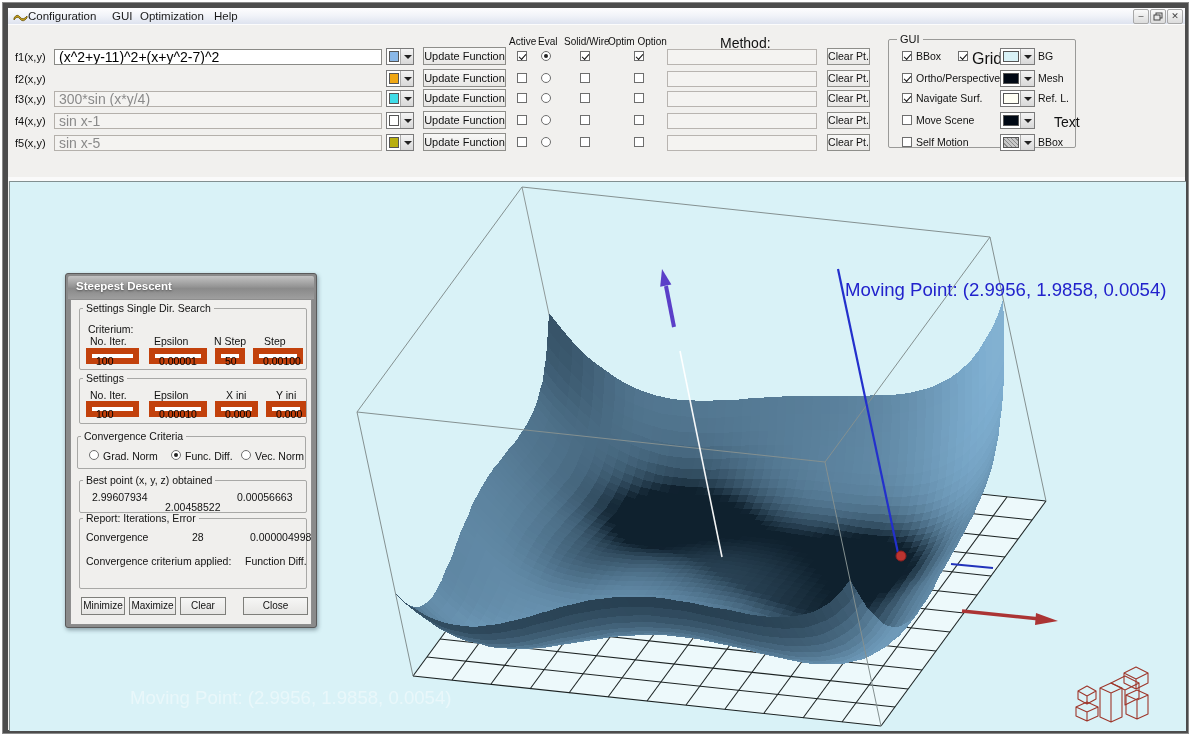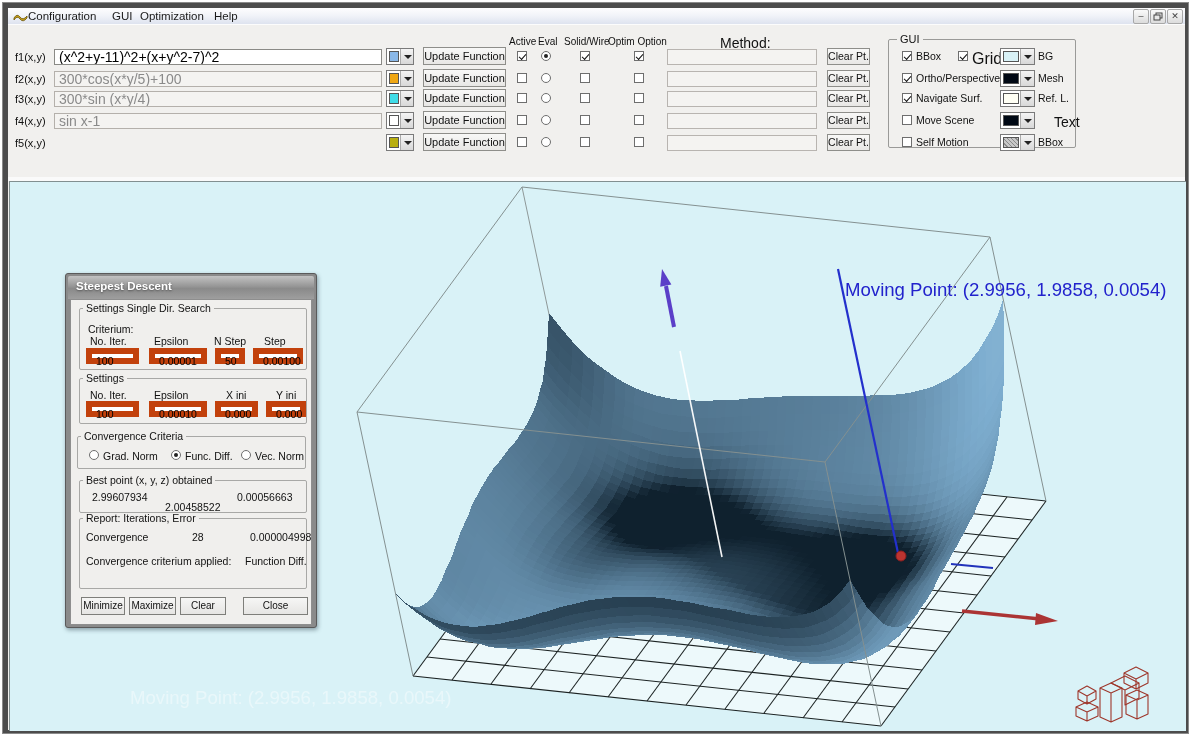--- a/index.html
+++ b/index.html
@@ -68,21 +68,20 @@
           <div class="ar"></div>
         </div>
 <div class="btn" style="left:415px;top:21px;width:83px;height:18px;line-height:16px">Update Function</div>
 <div class="cb ck" style="left:509px;top:25px"></div>
 <div class="rb ck" style="left:533px;top:25px"></div>
 <div class="cb ck" style="left:572px;top:25px"></div>
 <div class="cb ck" style="left:626px;top:25px"></div>
 <div class="mfield" style="top:23px"></div>
 <div class="btn" style="left:819px;top:22px;width:43px;height:17px;line-height:15px;font-size:10.5px">Clear Pt.</div>
 <span class="flabel" style="left:7px;top:47px">f2(x,y)</span>
-<div class="ffield" style="top:45px">300*cos(x*y/5)+100</div>
 <div class="combo" style="left:378px;top:44px">
           <div class="sw" style="background:#efa714"></div>
           <div class="ar"></div>
         </div>
 <div class="btn" style="left:415px;top:43px;width:83px;height:18px;line-height:16px">Update Function</div>
 <div class="cb" style="left:509px;top:47px"></div>
 <div class="rb" style="left:533px;top:47px"></div>
 <div class="cb" style="left:572px;top:47px"></div>
 <div class="cb" style="left:626px;top:47px"></div>
 <div class="mfield" style="top:45px"></div>
@@ -107,20 +106,21 @@
           <div class="ar"></div>
         </div>
 <div class="btn" style="left:415px;top:85px;width:83px;height:18px;line-height:16px">Update Function</div>
 <div class="cb" style="left:509px;top:89px"></div>
 <div class="rb" style="left:533px;top:89px"></div>
 <div class="cb" style="left:572px;top:89px"></div>
 <div class="cb" style="left:626px;top:89px"></div>
 <div class="mfield" style="top:87px"></div>
 <div class="btn" style="left:819px;top:86px;width:43px;height:17px;line-height:15px;font-size:10.5px">Clear Pt.</div>
 <span class="flabel" style="left:7px;top:111px">f5(x,y)</span>
+<div class="ffield" style="top:109px">sin x-5</div>
 <div class="combo" style="left:378px;top:108px">
           <div class="sw" style="background:#b8ae10"></div>
           <div class="ar"></div>
         </div>
 <div class="btn" style="left:415px;top:107px;width:83px;height:18px;line-height:16px">Update Function</div>
 <div class="cb" style="left:509px;top:111px"></div>
 <div class="rb" style="left:533px;top:111px"></div>
 <div class="cb" style="left:572px;top:111px"></div>
 <div class="cb" style="left:626px;top:111px"></div>
 <div class="mfield" style="top:109px"></div>

